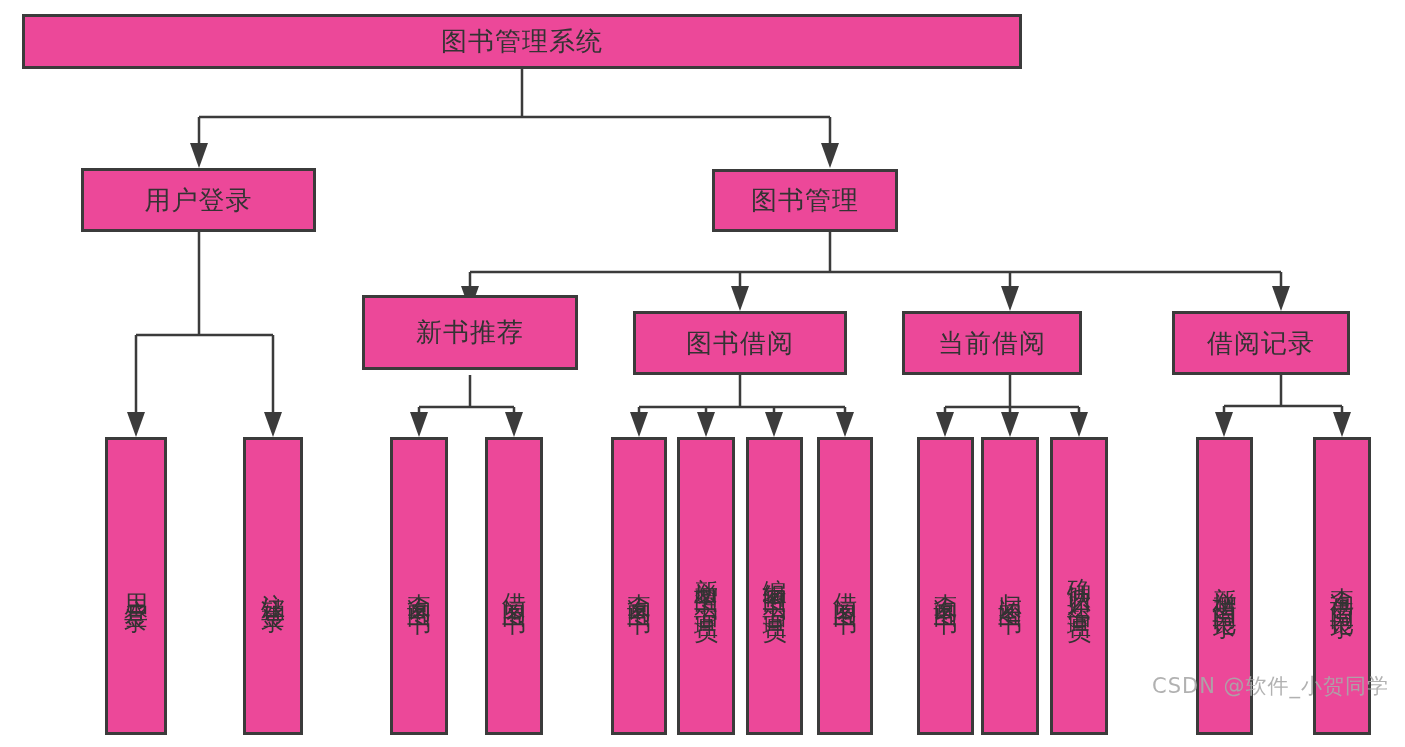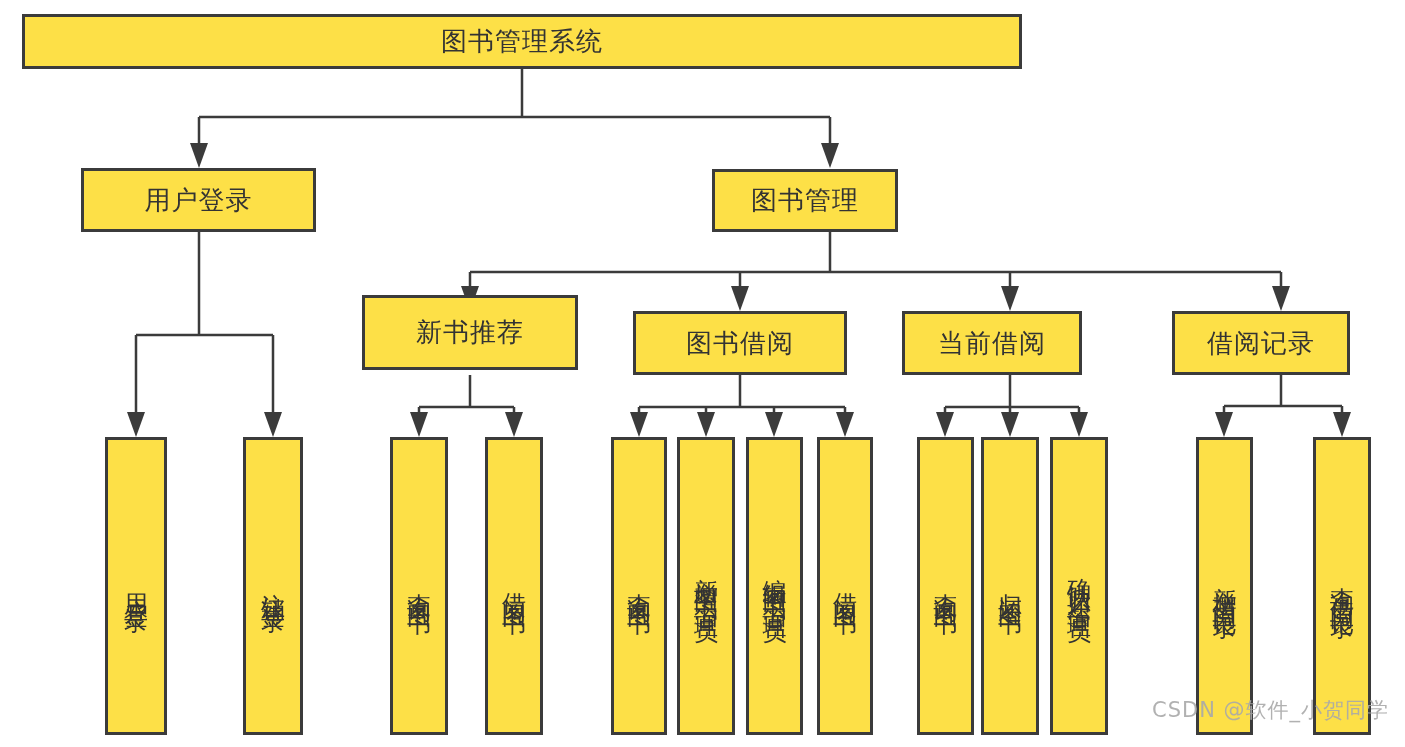--- a/index.html
+++ b/index.html
@@ -14,21 +14,21 @@
     overflow: hidden;
   }
   .links {
     position: absolute; left: 0; top: 0;
     width: 1405px; height: 747px;
     pointer-events: none;
   }
   .node {
     position: absolute;
     box-sizing: border-box;
-    background: #fde047;
+    background: #ec4899;
     border: 3px solid #3b3b3b;
     color: #333333;
     display: flex;
     align-items: center;
     justify-content: center;
     z-index: 2;
   }
   .node.h {
     font-size: 26px;
     letter-spacing: 1px;
@@ -40,21 +40,21 @@
     font-size: 24px;
   }
   .node.v .vtext {
     writing-mode: vertical-rl;
     letter-spacing: 6px;
     line-height: 1;
     max-height: 286px;
   }
   .watermark {
     position: absolute;
-    left: 1152px; top: 696px;
+    left: 1152px; top: 672px;
     font-size: 21px;
     letter-spacing: 1px;
     color: rgba(168,168,168,0.9);
     z-index: 5;
     white-space: nowrap;
   }
 </style>
 </head>
 <body>
 

